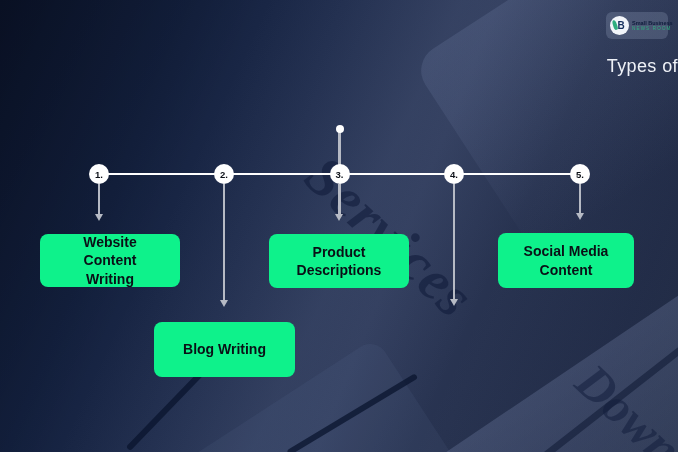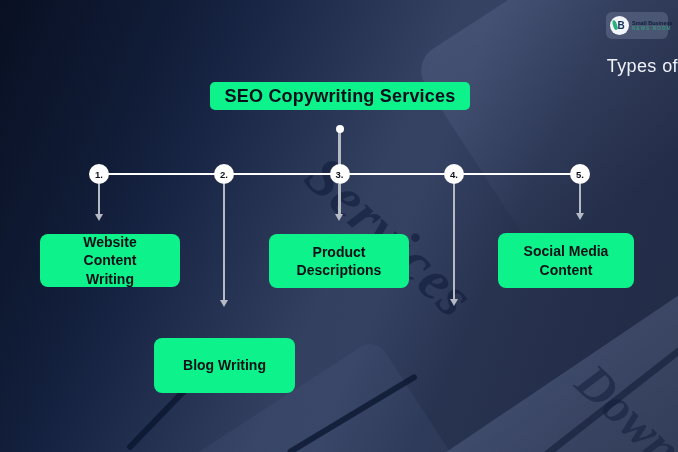--- a/index.html
+++ b/index.html
@@ -72,21 +72,21 @@
     border-right:4.5px solid transparent; border-top:7px solid var(--stem-gray,#b6bac4); z-index:3; }
   .a1 { left:94.6px; top:214px; } .a2 { left:219.6px; top:300px; } .a3 { left:335.1px; top:214px; }
   .a4 { left:449.6px; top:299px; } .a5 { left:575.6px; top:213px; }
 
   
   .service-box { position:absolute; border-radius:8px; background:var(--green,#0ef28b);
     display:flex; align-items:center; justify-content:center; text-align:center;
     color:#0a1016; font-size:14px; font-weight:bold; line-height:1.3; padding:4px 22px;
     box-sizing:border-box; z-index:4; }
   .b1 { left:40px;  top:234px; width:140px; height:53px; }
-  .b2 { left:154px; top:322px; width:141px; height:55px;margin-top:16px; }
+  .b2 { left:154px; top:322px; width:141px; height:55px; }
   .b3 { left:269px; top:234px; width:140px; height:54px; }
   .b4 { left:384px; top:321px; width:138px; height:56px; }
   .b5 { left:498px; top:233px; width:136px; height:55px; }
 </style>
 </head>
 <body>
 
 <div class="canvas">
 
   <div class="bg-layer bg-sheen"></div>
@@ -104,21 +104,20 @@
       <span class="logo-leaf"></span>
       <span class="logo-monogram">B</span>
     </div>
     <div class="logo-text">
       <span class="logo-line1">Small Business</span>
       <span class="logo-line2">NEWS ROOM</span>
     </div>
   </div>
 
   <div class="eyebrow">Types of</div>
-  <div class="title-box">SEO Copywriting Services</div>
 
   <div class="dot"></div>
   <div class="stem-top"></div>
   <div class="hline"></div>
 
   <div class="ncircle c1">1.</div>
   <div class="ncircle c2">2.</div>
   <div class="ncircle c3">3.</div>
   <div class="ncircle c4">4.</div>
   <div class="ncircle c5">5.</div>

